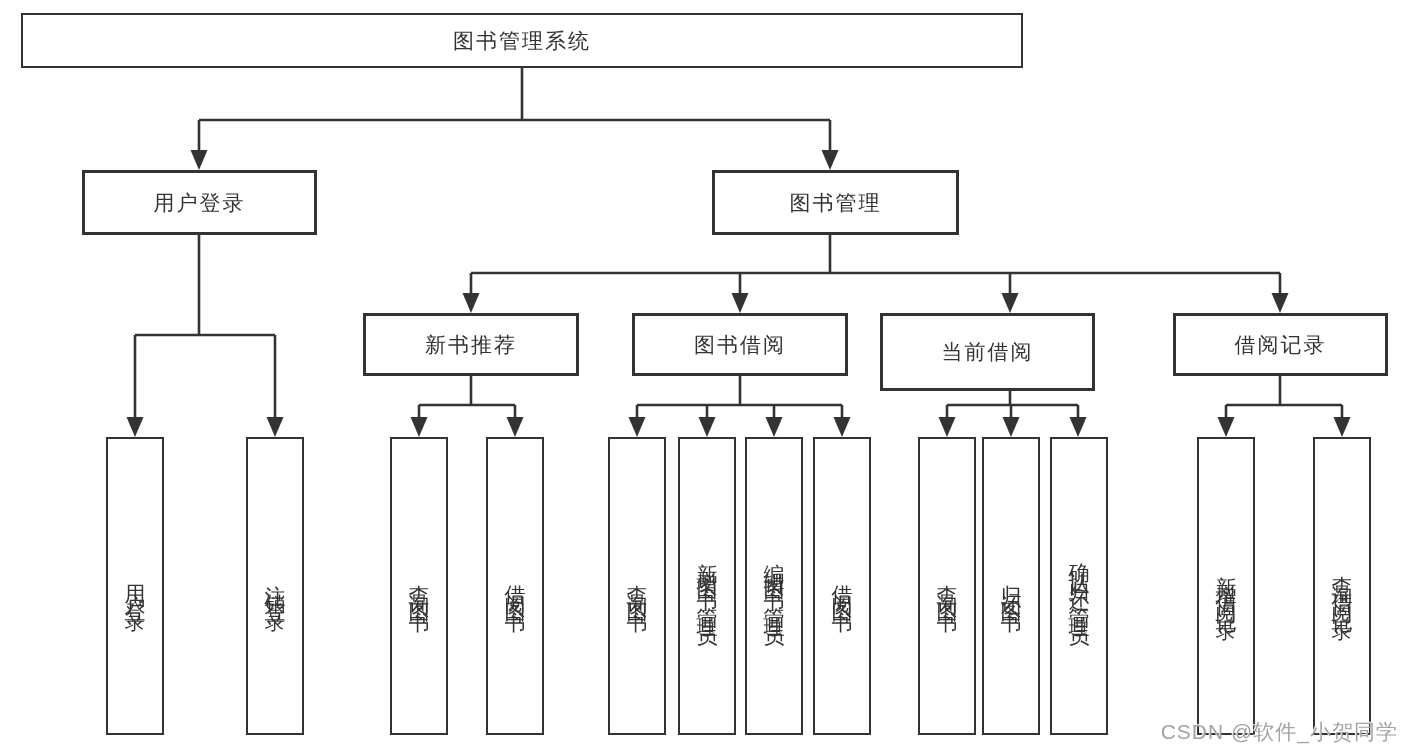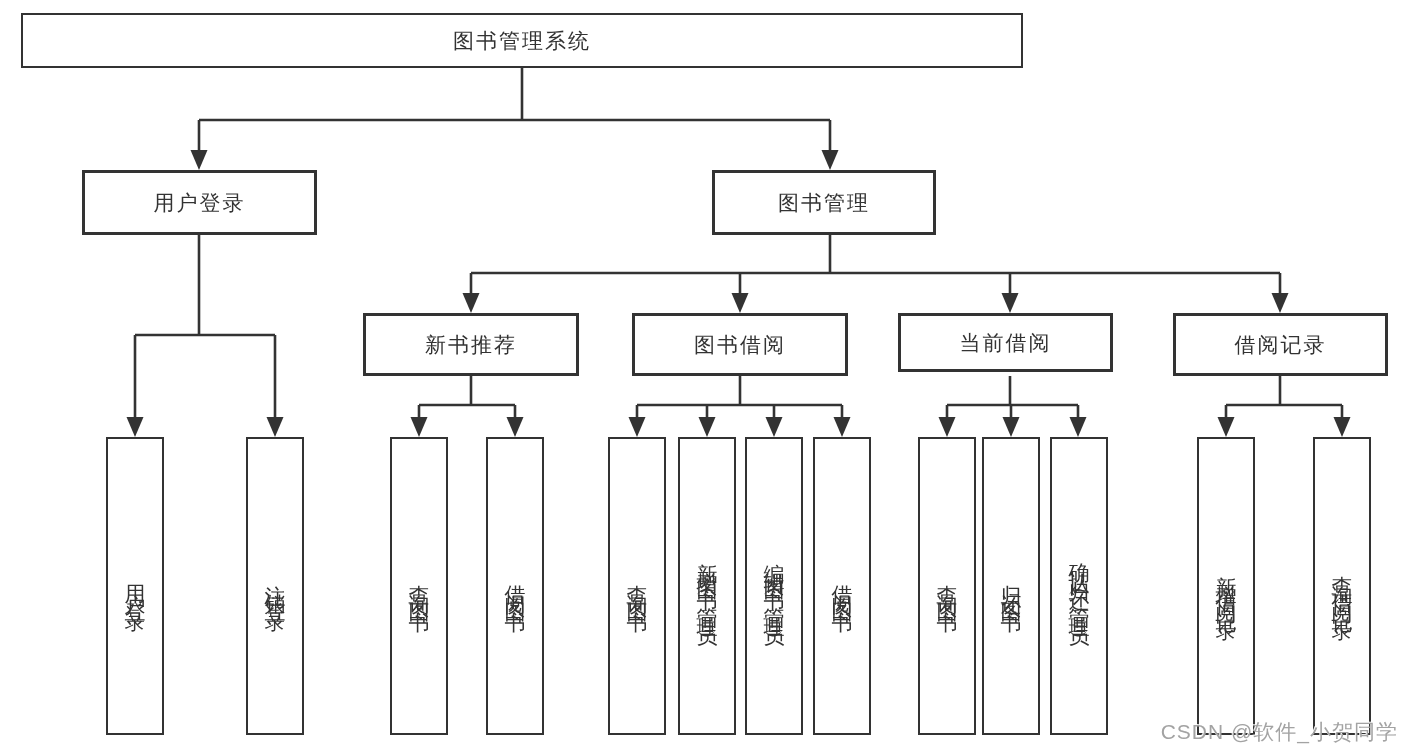--- a/index.html
+++ b/index.html
@@ -120,31 +120,31 @@
       <polygon points="1333.5,417 1350.5,417 1342,437" fill="#333333"></polygon>
     </svg>
 
   <div class="box" style="left:21px; top:13px; width:1002px; height:55px;">
     <span class="h-label" style="color: rgb(51, 51, 51);">图书管理系统</span>
   </div>
 
   <div class="box thick" style="left:82px; top:170px; width:235px; height:65px;">
     <span class="h-label" style="color: rgb(51, 51, 51);">用户登录</span>
   </div>
-  <div class="box thick" style="left:712px; top:170px; width:224px; height:65px;">
+  <div class="box thick" style="left:712px; top:170px; width:247px; height:65px;">
     <span class="h-label" style="color: rgb(51, 51, 51);">图书管理</span>
   </div>
 
   <div class="box thick" style="left:632px; top:313px; width:216px; height:63px;">
     <span class="h-label" style="color: rgb(51, 51, 51);">图书借阅</span>
   </div>
   <div class="box thick" style="left:363px; top:313px; width:216px; height:63px;">
     <span class="h-label" style="color: rgb(51, 51, 51);">新书推荐</span>
   </div>
-  <div class="box thick" style="left:898px; top:313px; width:215px; height:59px;">
+  <div class="box thick" style="left:880px; top:313px; width:215px; height:78px;">
     <span class="h-label" style="color: rgb(51, 51, 51);">当前借阅</span>
   </div>
   <div class="box thick" style="left:1173px; top:313px; width:215px; height:63px;text-align:center;">
     <span class="h-label" style="color: rgb(51, 51, 51);">借阅记录</span>
   </div>
 
   <div class="box" style="left:106px; top:437px; width:58px; height:298px;">
     <span class="v-label" style="color: rgb(51, 51, 51);">用户登录</span>
   </div>
   <div class="box" style="left:246px; top:437px; width:58px; height:298px;">

